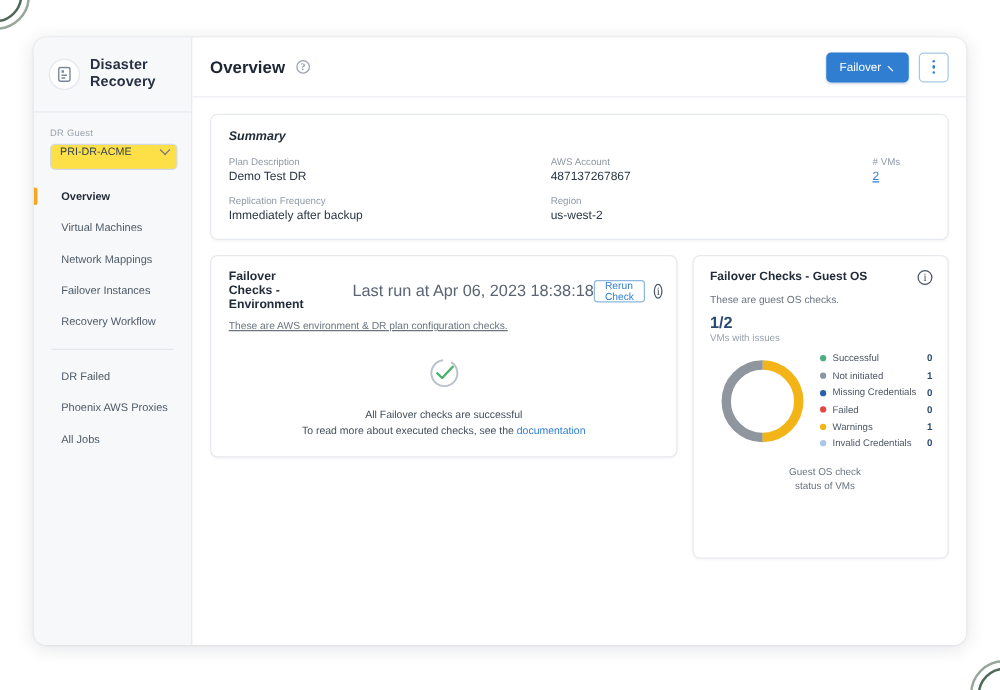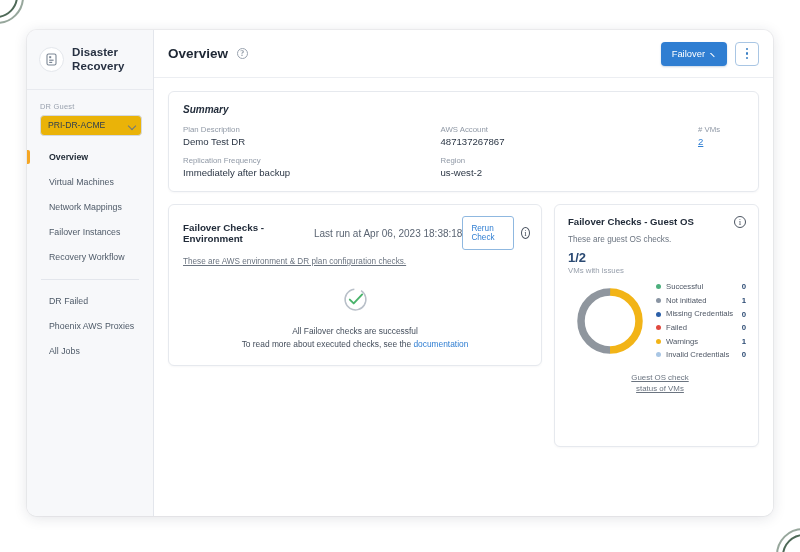--- a/index.html
+++ b/index.html
@@ -50,21 +50,21 @@
     display: flex; align-items: center; justify-content: center;
   }
   .brand-title {
     font-size: 11.5px; font-weight: bold; line-height: 1.2;
     color: #273142; letter-spacing: .1px;
   }
   .dr-plan-wrap { padding: 12px 11px 0 13px; }
   .dr-plan-label { font-size: 7.5px; color: #9aa2ae; margin-bottom: 4px; letter-spacing:.2px;}
   .dr-plan-select {
     height: 21px; border: 1px solid #d4d9e0; border-radius: 4px;
-    background: #eab308; display: flex; align-items: center;
+    background: #fde047; display: flex; 
     justify-content: space-between; padding: 0 5px 0 7px;
     font-size: 8.6px; color: #32404f;
   }
   .chev { width: 7px; height: 7px; position: relative; }
   .chev::before {
     content: ""; position: absolute; left: 0; top: 1px;
     width: 5px; height: 5px;
     border-right: 1.3px solid #6b7684; border-bottom: 1.3px solid #6b7684;
     transform: rotate(45deg);
   }
@@ -136,24 +136,24 @@
   .sum-v { font-size: 9.6px; color: #2b3645; }
   .sum-v.link { color: #2f7ed2; text-decoration: underline; }
   .sum-col-right { text-align: left; }
 
   .row2 { display: flex; gap: 12px; margin-top: 12px; align-items: flex-start; justify-content: flex-end; }
 
   
   .env-card { flex: 1 1 auto; min-width:0; height: 162px; display: flex; flex-direction: column; }
   .env-head { display: flex; align-items: center; padding: 11px 11px 0 14px; }
   .env-title { font-size: 9.8px; font-weight: bold; color: #222c3a; }
-  .env-lastrun { font-size: 10px; color: #5a6472; margin-left: 30px; white-space: nowrap;}
+  .env-lastrun { font-size: 13px; color: #5a6472; margin-left: 30px; white-space: nowrap;}
   .btn-rerun {
     margin-left: auto;
-    height: 34px; padding: 0 8px;
+    height: 18px; padding: 0 8px;
     border: 1px solid #8fb8e0; border-radius: 3px;
     color: #2f7ed2; font-size: 8.2px;
     display: flex; align-items: center; background: #fff;
   }
   .env-sub { font-size: 8.2px; color: #6b7480; padding: 7px 14px 0 14px; text-decoration: underline; }
   .env-body { flex: 1; display: flex; flex-direction: column; align-items: center; justify-content: flex-end; padding-bottom: 14px; }
   .success-ring { margin-bottom: 9px; }
   .env-msg { font-size: 8.4px; color: #434d5b; text-align: center; line-height: 1.55; }
   .env-msg a { color: #2f7ed2; text-decoration: none; }
 
@@ -165,21 +165,21 @@
   .guest-ratio { font-size: 13px; font-weight: bold; color: #2b4a73; margin-top: 6px; }
   .guest-ratio-cap { font-size: 7.8px; color: #98a0ac; margin-top: 1px; }
 
   .donut-row { display: flex; align-items: center; margin-top: 7px; }
   .donut { width: 84px; flex: 0 0 84px; display:flex; align-items:center; justify-content:center;}
   .legend { flex: 1; display: flex; flex-direction: column; gap: 4px; padding-left: 4px;}
   .leg-row { display: flex; align-items: center; font-size: 7.7px; color: #4e5765; }
   .leg-dot { width: 5px; height: 5px; border-radius: 50%; flex: 0 0 5px; margin-right: 5px; }
   .leg-label { flex: 1; line-height: 1.25; }
   .leg-val { font-weight: bold; font-size: 7.8px; color: #2b4a73; margin-left: 4px; }
-  .guest-caption { font-size: 7.9px; color: #6b7480; text-align: center; line-height:1.4; margin-top: 12px; padding-left:6px;text-decoration:underline;}
+  .guest-caption { font-size: 7.9px; color: #6b7480; text-align: center; line-height:1.4; margin-top: 12px; padding-left:6px;}
 </style>
 </head>
 <body>
 
 <div class="corner-arc tl"></div>
 <div class="corner-arc tl2"></div>
 <div class="corner-arc br"></div>
 <div class="corner-arc br2"></div>
 
 <div class="window">

